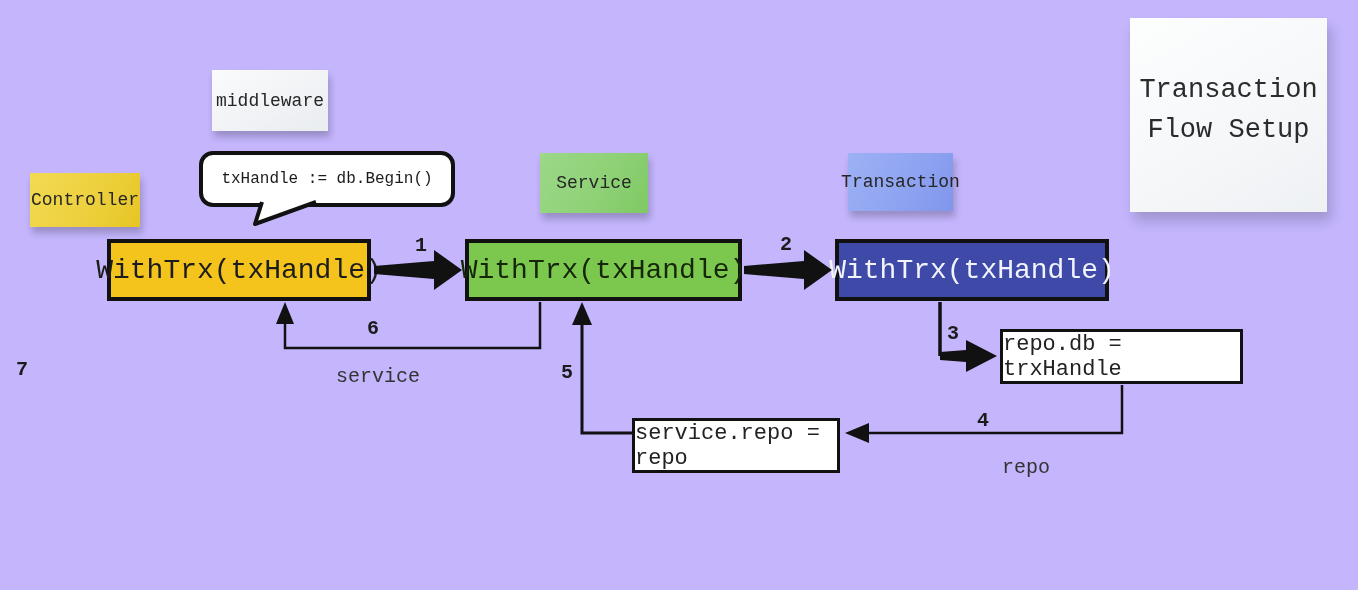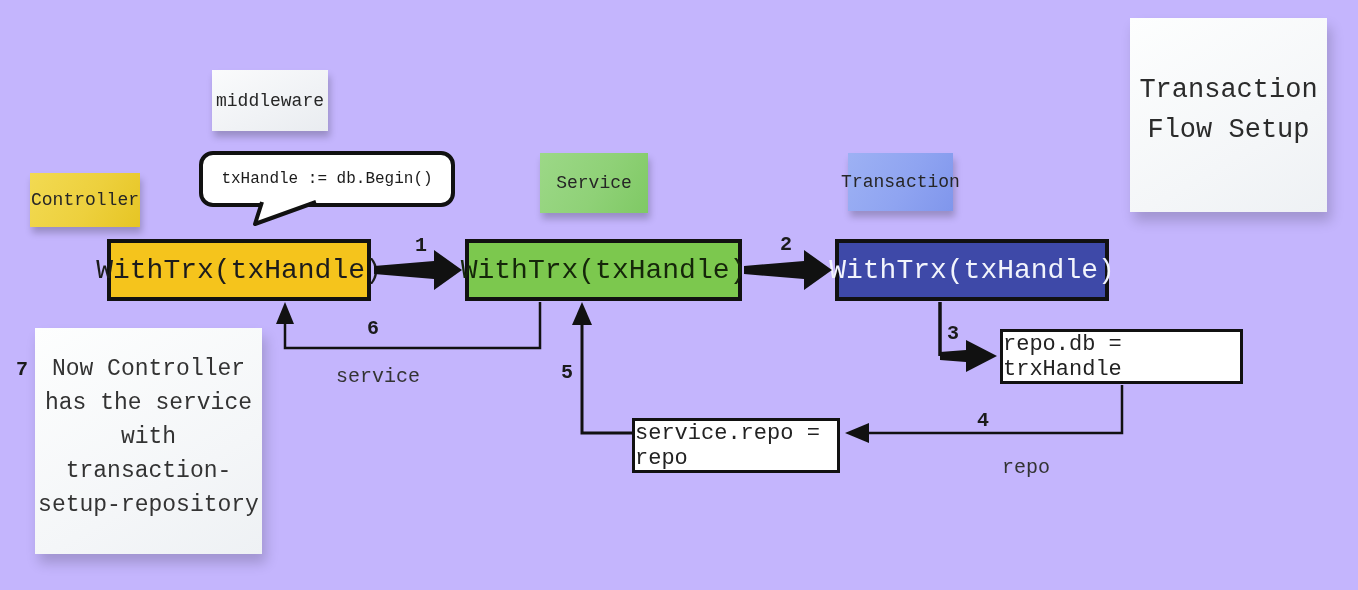--- a/index.html
+++ b/index.html
@@ -79,27 +79,20 @@
     <span>Service</span>
   </div>
   <div class="sticky sticky-repository">
     <span>Transaction</span>
   </div>
 
   <div class="paper paper-title">
     <span>Transaction
 Flow Setup</span>
   </div>
-  <div class="paper paper-note">
-    <span>Now Controller
-has the service
-with
-transaction-
-setup-repository</span>
-  </div>
 
   <div class="bubble">
     <span>txHandle := db.Begin()</span>
   </div>
 
   <div class="flowbox flowbox-controller">
     <span>WithTrx(txHandle)</span>
   </div>
   <div class="flowbox flowbox-service">
     <span>WithTrx(txHandle)</span>

